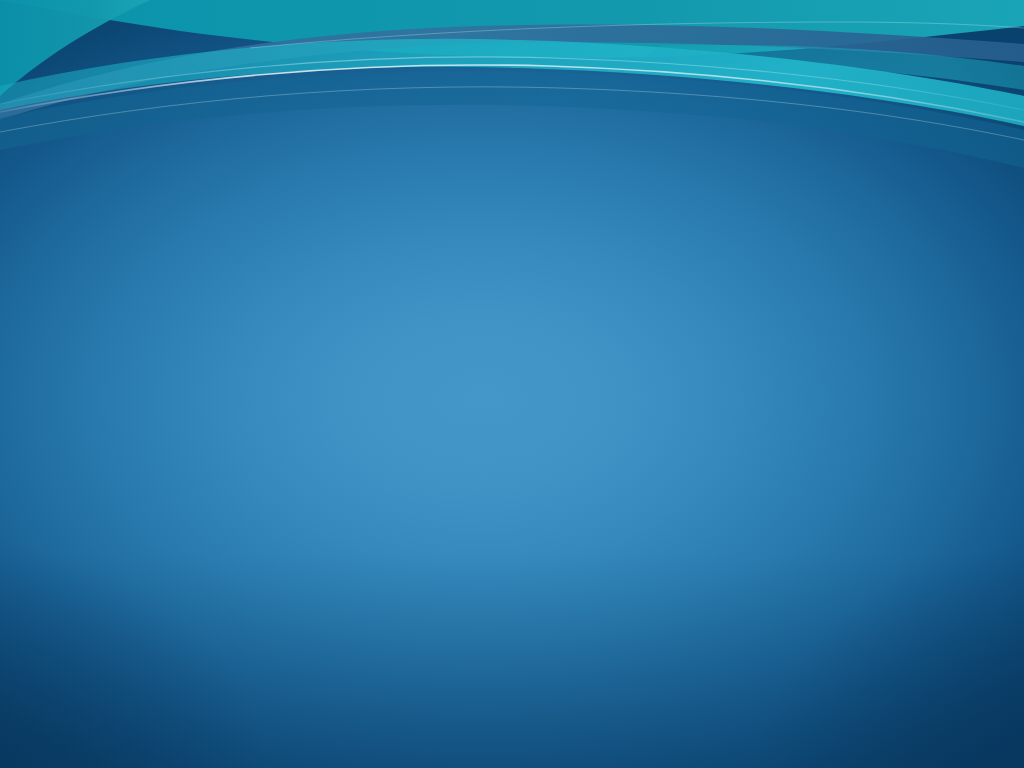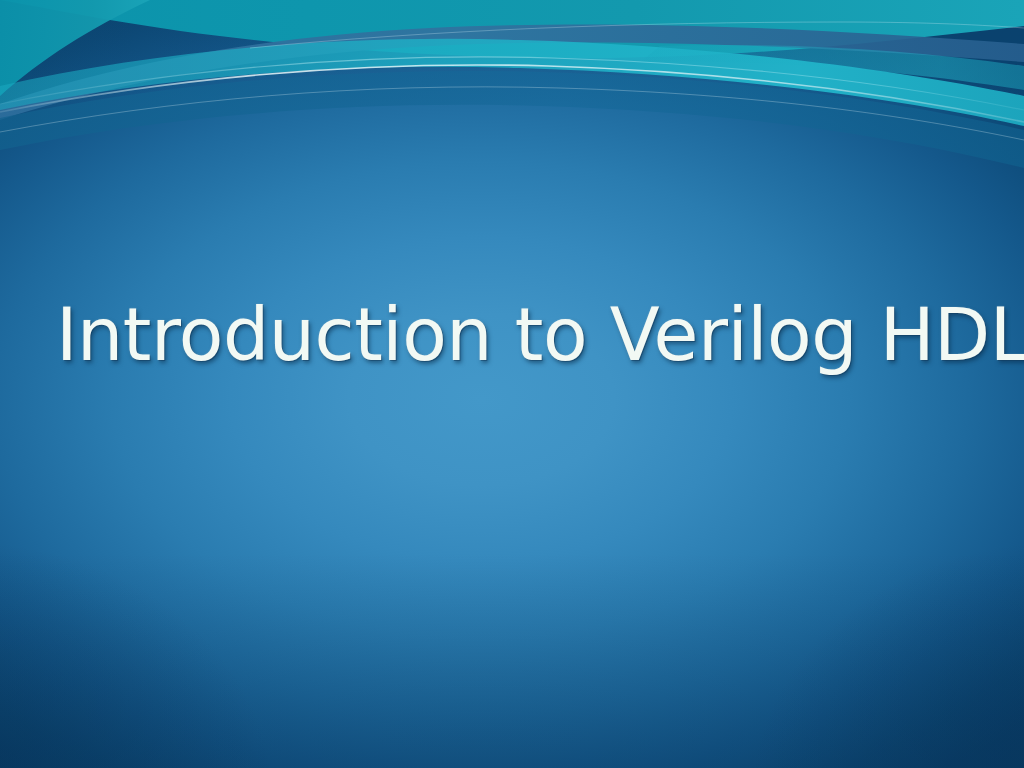--- a/index.html
+++ b/index.html
@@ -180,17 +180,14 @@
 
     <path d="M250,48
              C 430,30 640,22 840,22
              C 910,22 970,24 1024,28" fill="none" stroke="#cfeaf1" stroke-width="0.9" opacity="0.35"></path>
 
     <path d="M0,132
              C 170,100 360,82 560,88
              C 760,94 910,116 1024,140" fill="none" stroke="#e6f4f7" stroke-width="1.0" opacity="0.28"></path>
   </svg>
 
-  <div class="title-block">
-    <h1 class="title-text">Introduction to Verilog HDL</h1>
-  </div>
 
 </div>
 
 </body></html>

